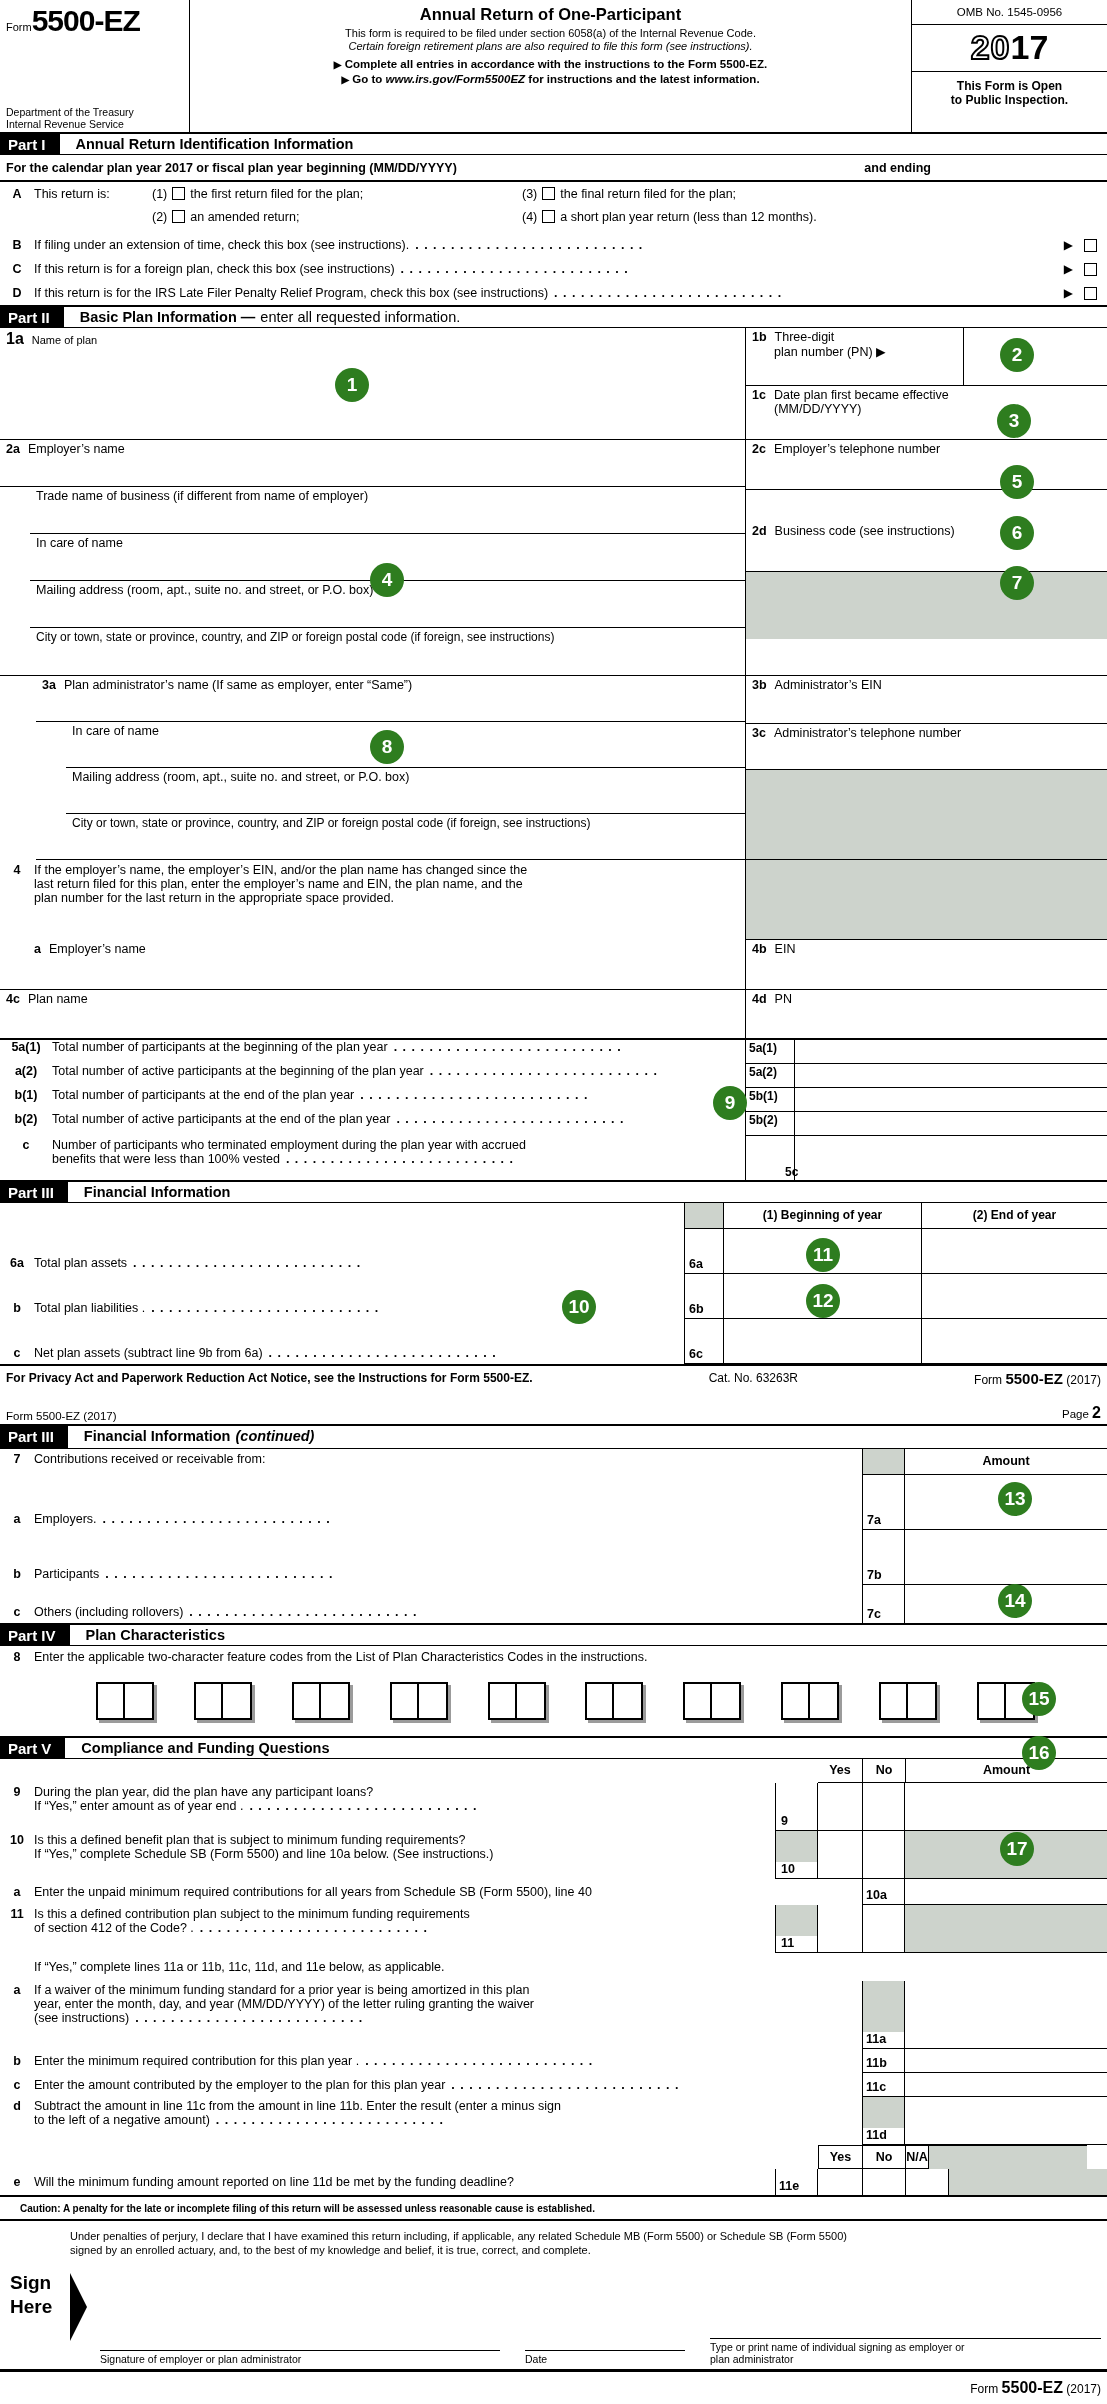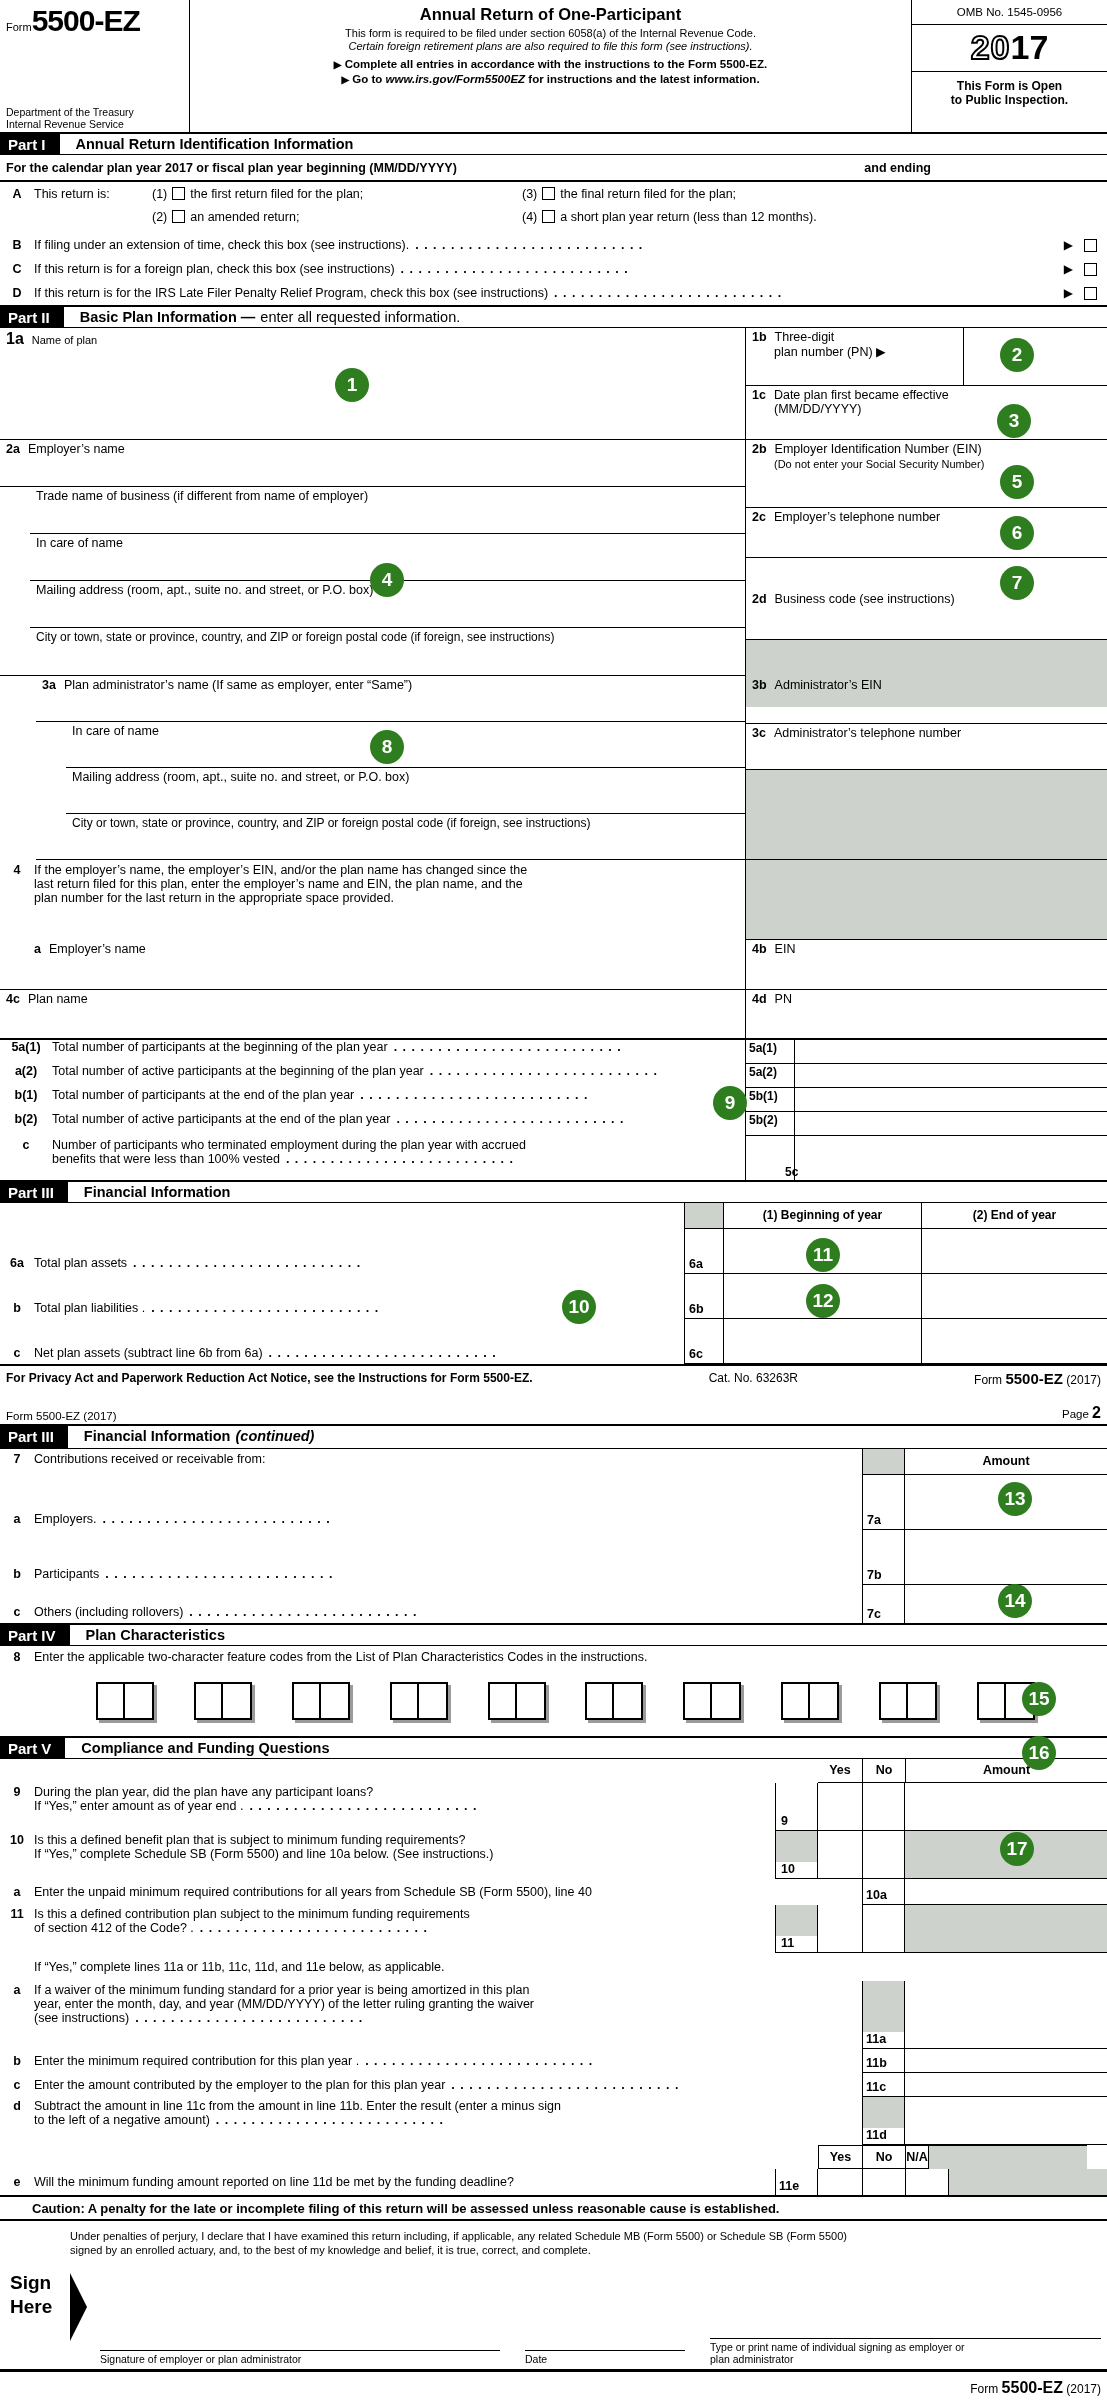--- a/index.html
+++ b/index.html
@@ -167,24 +167,20 @@
 
   <div class="flex bb" style="height:236px;">
     <div class="grow" style="font-size:12.5px;">
       <div class="bb fld" style="height:47px; margin-left:0;"><span class="cell-num">2a</span><span>Employer’s name</span></div>
       <div class="bb fld" style="height:47px; margin-left:30px;"><span>Trade name of business (if different from name of employer)</span></div>
       <div class="bb fld" style="height:47px; margin-left:30px;"><span>In care of name</span></div>
       <div class="bb fld" style="height:47px; margin-left:30px;"><span>Mailing address (room, apt., suite no. and street, or P.O. box)</span></div>
       <div class="fld" style="height:48px; margin-left:30px; font-size:12px;"><span>City or town, state or province, country, and ZIP or foreign postal code (if foreign, see instructions)</span></div>
     </div>
     <div class="rightcol" style="font-size:12.5px;">
-      <div class="bb fld" style="height:68px;">
-        <span class="cell-num">2b</span><span>Employer Identification Number (EIN)</span>
-        <div style="padding-left:22px; font-size:11px; margin-top:2px;">(Do not enter your Social Security Number)</div>
-      </div>
       <div class="bb fld" style="height:50px;"><span class="cell-num">2c</span><span>Employer’s telephone number</span></div>
       <div class="bb fld" style="height:50px;margin-top:32px;"><span class="cell-num">2d</span><span>Business code (see instructions)</span></div>
       <div class="gray" style="height:67px;"></div>
     </div>
   </div>
 
   <div class="flex bb" style="height:184px;margin-left:36px;">
     <div class="grow" style="font-size:12.5px;">
       <div class="bb fld" style="height:46px;"><span class="cell-num">3a</span><span>Plan administrator’s name (If same as employer, enter “Same”)</span></div>
       <div class="bb fld" style="height:46px; margin-left:30px;"><span>In care of name</span></div>
@@ -293,21 +289,21 @@
     </div>
     <span class="bl br bb b" style="width:40px; display:flex; align-items:flex-end; padding:0 4px 2px 4px;">
         <span>6b</span>
       </span>
     <span class="bb" style="width:197px;"></span>
     <span class="bb bl" style="width:186px;"></span>
   </div>
   <div class="flex" style="height:45px; font-size:12.5px;">
     <div class="grow flex" style="align-items:flex-end; padding-bottom:4px;">
       <span class="letter">c</span>
-      <span>Net plan assets (subtract line 6b from 6a)</span>
+      <span>Net plan assets (subtract line 9b from 6a)</span>
         <span class="dots"></span>
     </div>
     <span class="bl br bb b" style="width:40px; display:flex; align-items:flex-end; padding:0 4px 2px 4px;">
         <span>6c</span>
       </span>
     <span class="bb" style="width:197px;"></span>
     <span class="bb bl" style="width:186px;"></span>
   </div>
 
   <div class="flex" style="border-top:2.5px solid #000; height:26px; align-items:center; font-size:12px; padding:0 6px;">
@@ -610,21 +606,21 @@
     </div>
     <span class="bl br b" style="width:43px; display:flex; align-items:flex-end; padding:0 3px 2px 3px;">
         <span>11e</span>
       </span>
     <span style="width:44px;"></span>
     <span class="bl" style="width:43px;"></span>
     <span class="bl br" style="width:44px;"></span>
     <span class="gray" style="width:158px;"></span>
   </div>
 
-  <div class="b" style="border-top:2.5px solid #000; border-bottom:2.5px solid #000; height:26px; line-height:24px; font-size:13px; padding-left:32px;">Caution: A penalty for the late or incomplete filing of this return will be assessed unless reasonable cause is established.</div>
+  <div class="b" style="border-top:2.5px solid #000; border-bottom:2.5px solid #000; height:26px; line-height:24px; font-size:10px; padding-left:20px;">Caution: A penalty for the late or incomplete filing of this return will be assessed unless reasonable cause is established.</div>
 
   <div style="font-size:11px; padding:8px 6px 0 70px; line-height:14px;">
     <div>Under penalties of perjury, I declare that I have examined this return including, if applicable, any related Schedule MB (Form 5500) or Schedule SB (Form 5500)</div>
     <div>signed by an enrolled actuary, and, to the best of my knowledge and belief, it is true, correct, and complete.</div>
   </div>
 
   <div class="flex" style="height:112px; padding-top:14px;">
     <div style="width:70px; padding-left:10px;">
       <div class="b" style="font-size:19px; line-height:24px;"><span>Sign</span></div>
       <div class="b" style="font-size:19px; line-height:24px;"><span>Here</span></div>

